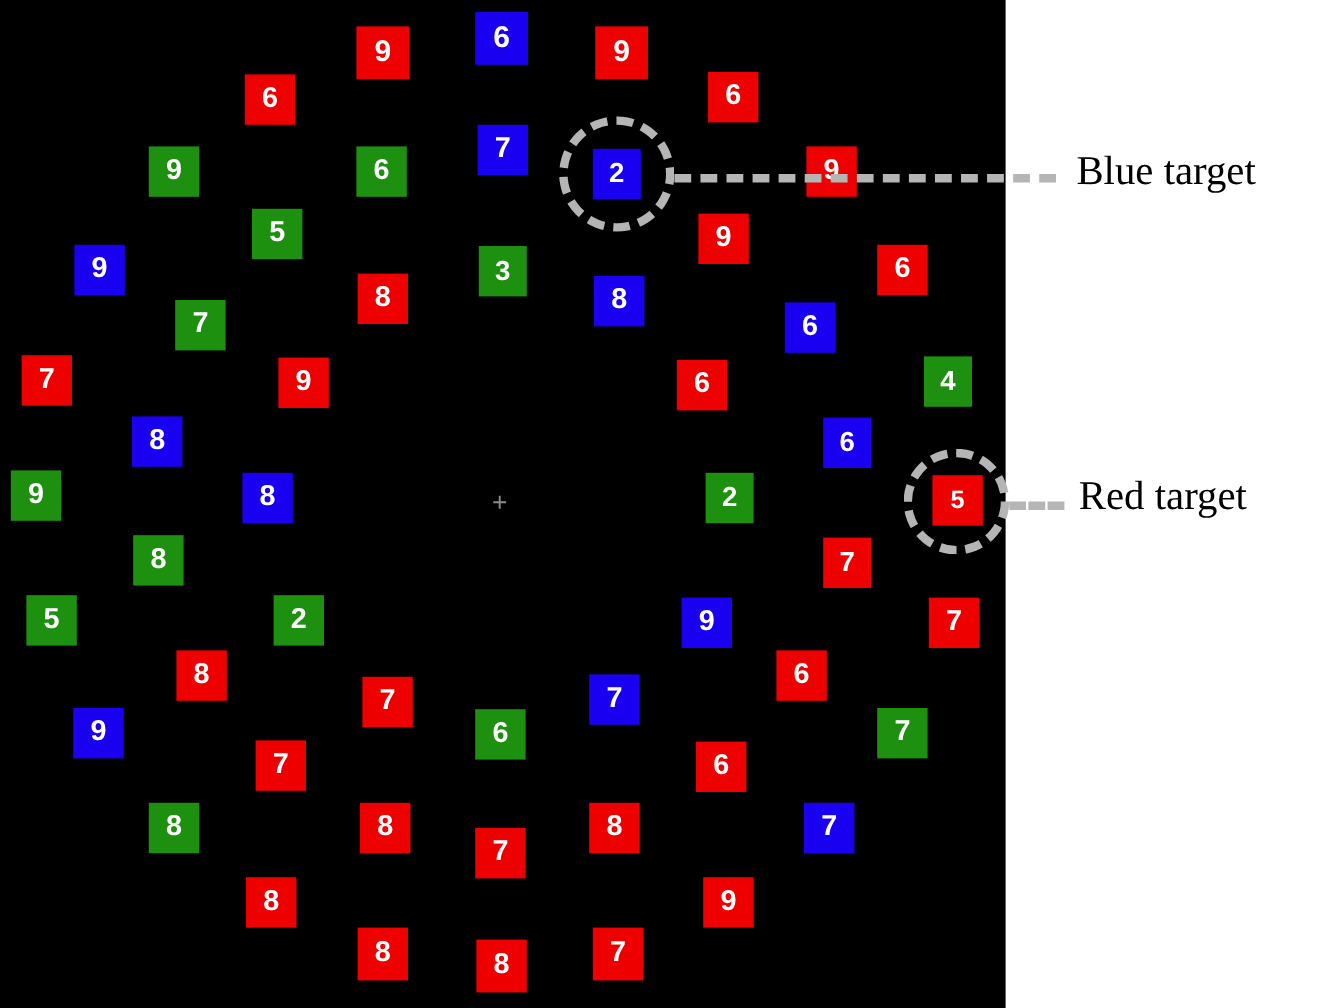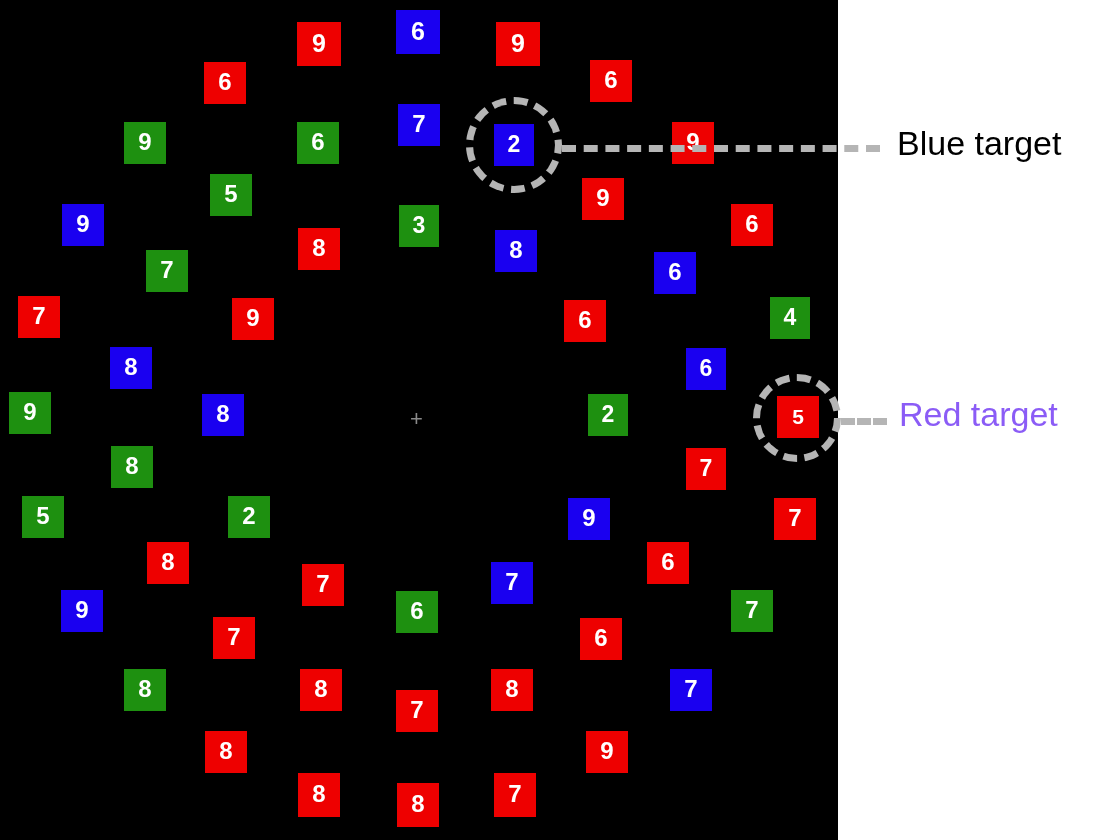--- a/index.html
+++ b/index.html
@@ -58,21 +58,21 @@
     background: transparent;
   }
   .leader {
     position: absolute;
     border-top: 7px dashed #b5b5b5;
     height: 0;
   }
   .annotation {
     position: absolute;
     color: #000000;
-    font-family: Liberation Sans, sans-serif;
+    font-family: Liberation Serif, serif;
     font-size: 34px;
     line-height: 1;
     white-space: nowrap;
     user-select: none;
   }
 </style>
 </head>
 <body>
 
 <div id="stage" style="width: 1110px; height: 840px; background: rgb(255, 255, 255);">
@@ -240,15 +240,15 @@
         <span>7</span>
       </div>
       <div id="fixation" style="left: 410px; top: 408px; color: rgb(138, 138, 138);">+</div>
     </div>
   <div id="overlay-layer">
       <div class="target-ring" style="left: 466px; top: 97px; width: 96px; height: 96px; border-color: rgb(181, 181, 181);"></div>
       <div class="leader" style="left: 562px; top: 145px; width: 318px; border-top-color: rgb(181, 181, 181);"></div>
       <div class="annotation" style="left: 897px; top: 126px; color: rgb(0, 0, 0);">Blue target</div>
       <div class="target-ring" style="left: 753px; top: 374px; width: 88px; height: 88px; border-color: rgb(181, 181, 181);"></div>
       <div class="leader" style="left: 841px; top: 418px; width: 46px; border-top-color: rgb(181, 181, 181);"></div>
-      <div class="annotation" style="left: 899px; top: 397px; color: #8b5cf6;">Red target</div>
+      <div class="annotation" style="left: 899px; top: 397px; color: #000000;">Red target</div>
     </div>
 </div>
 
 </body></html>

